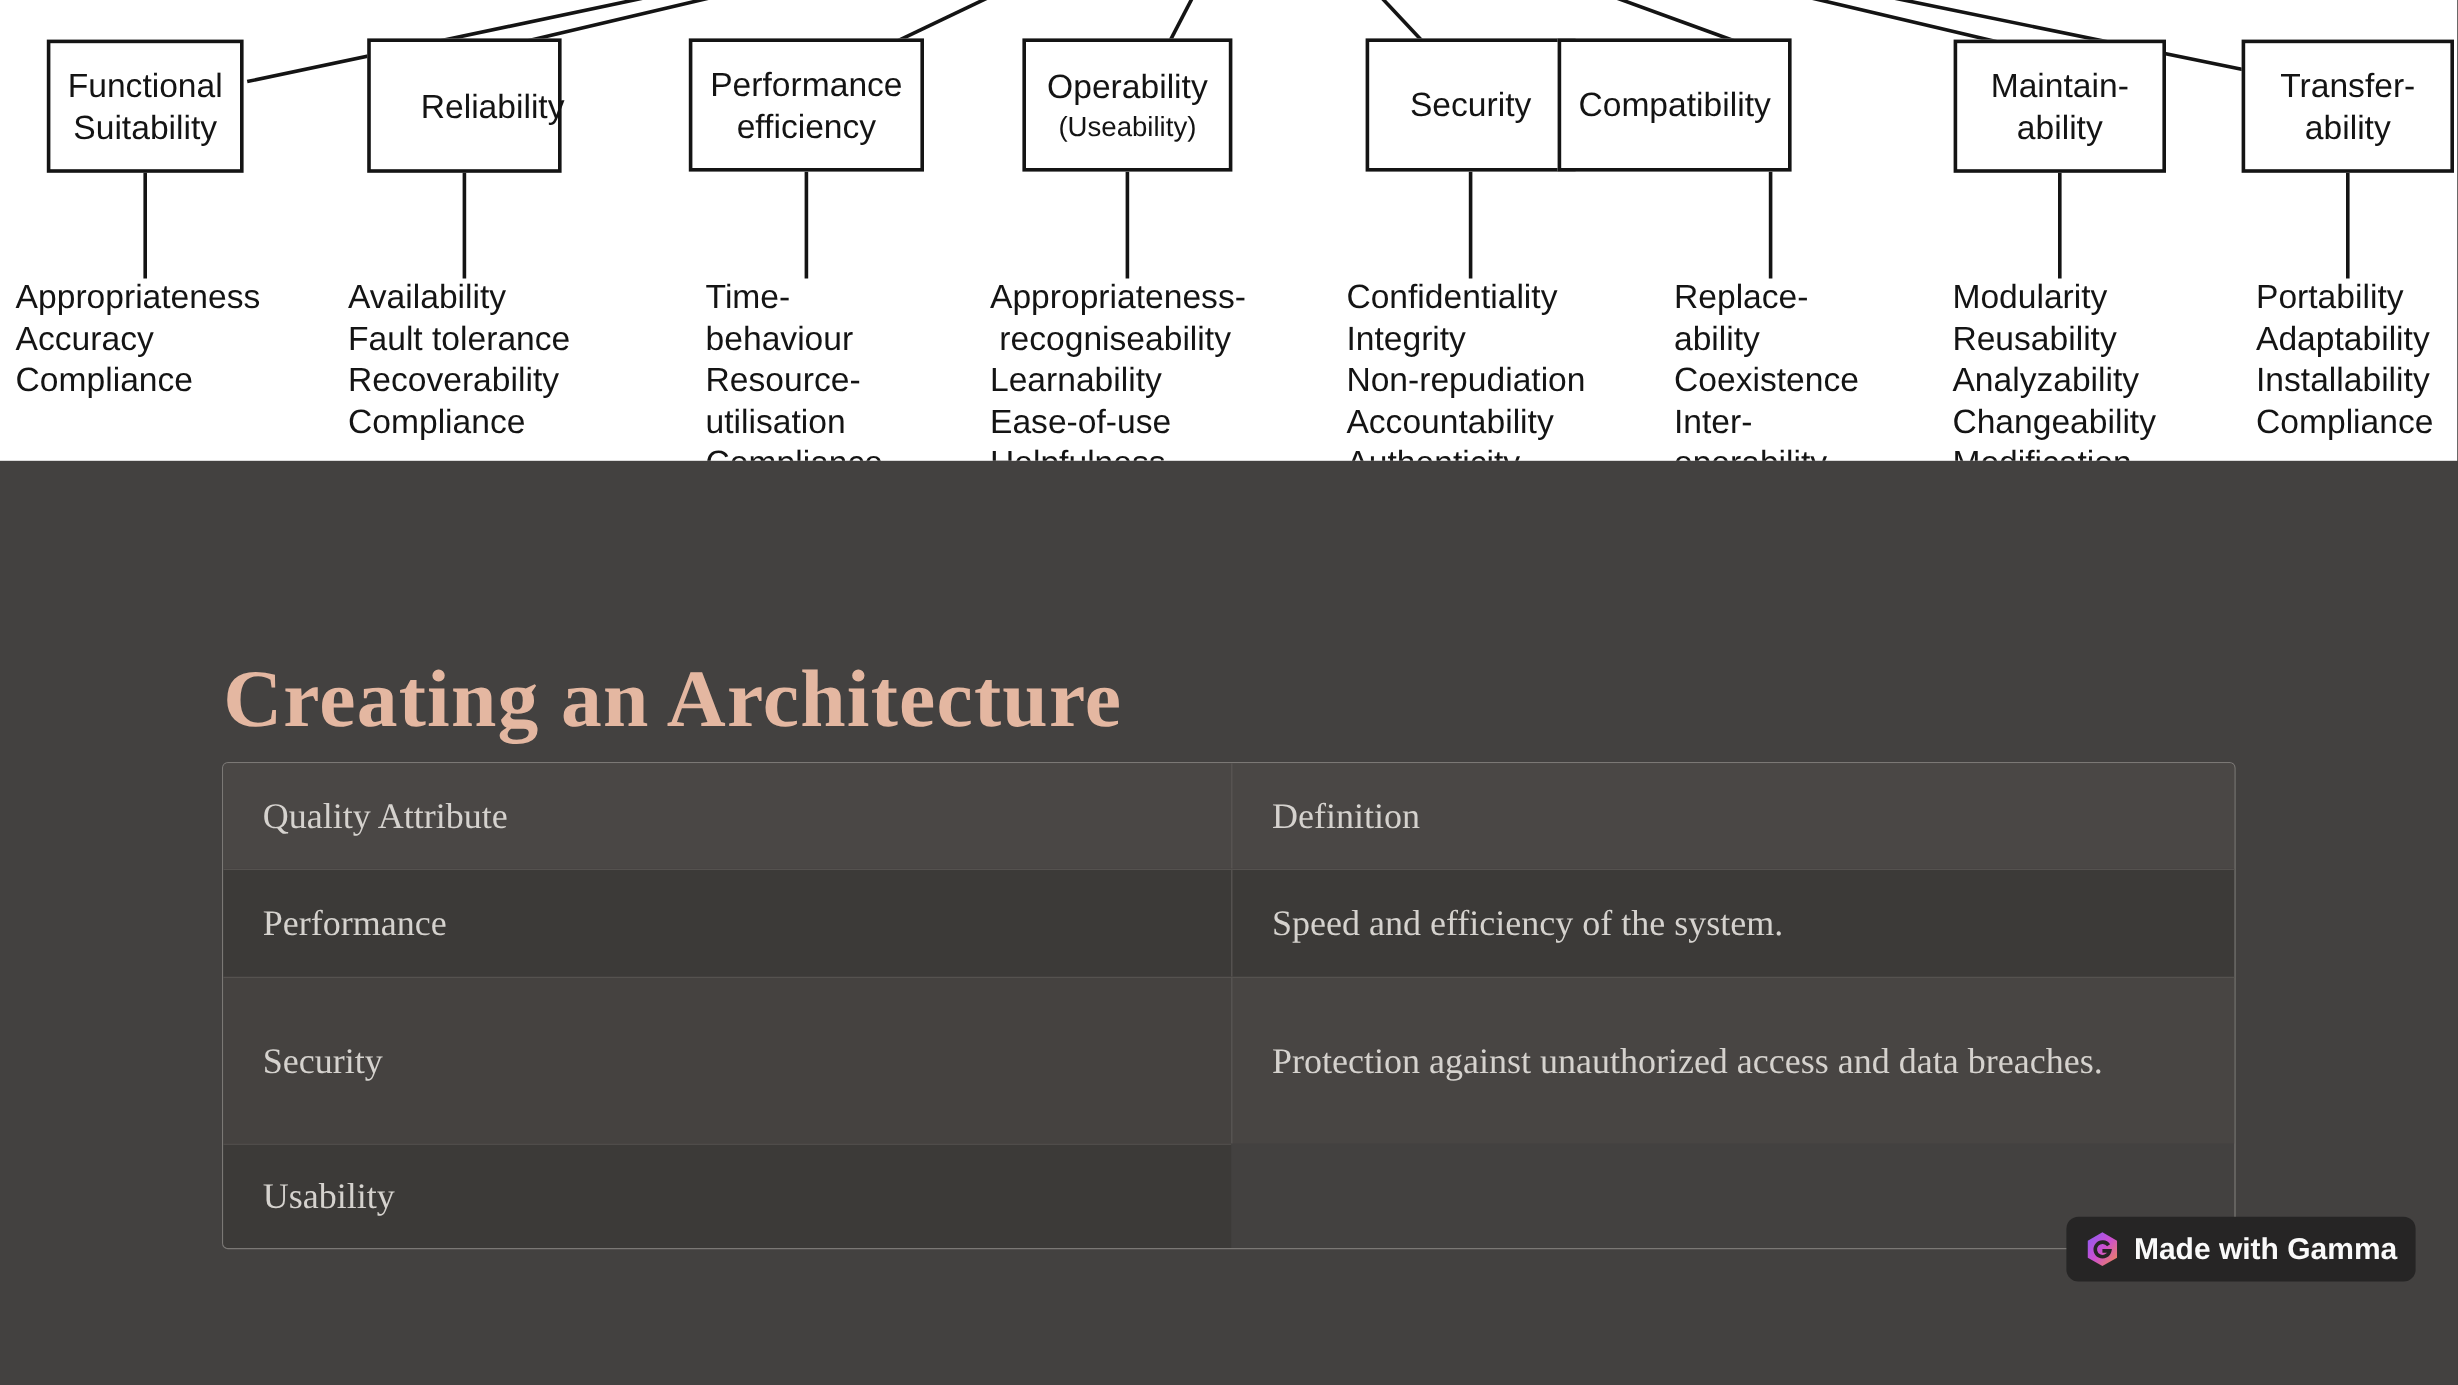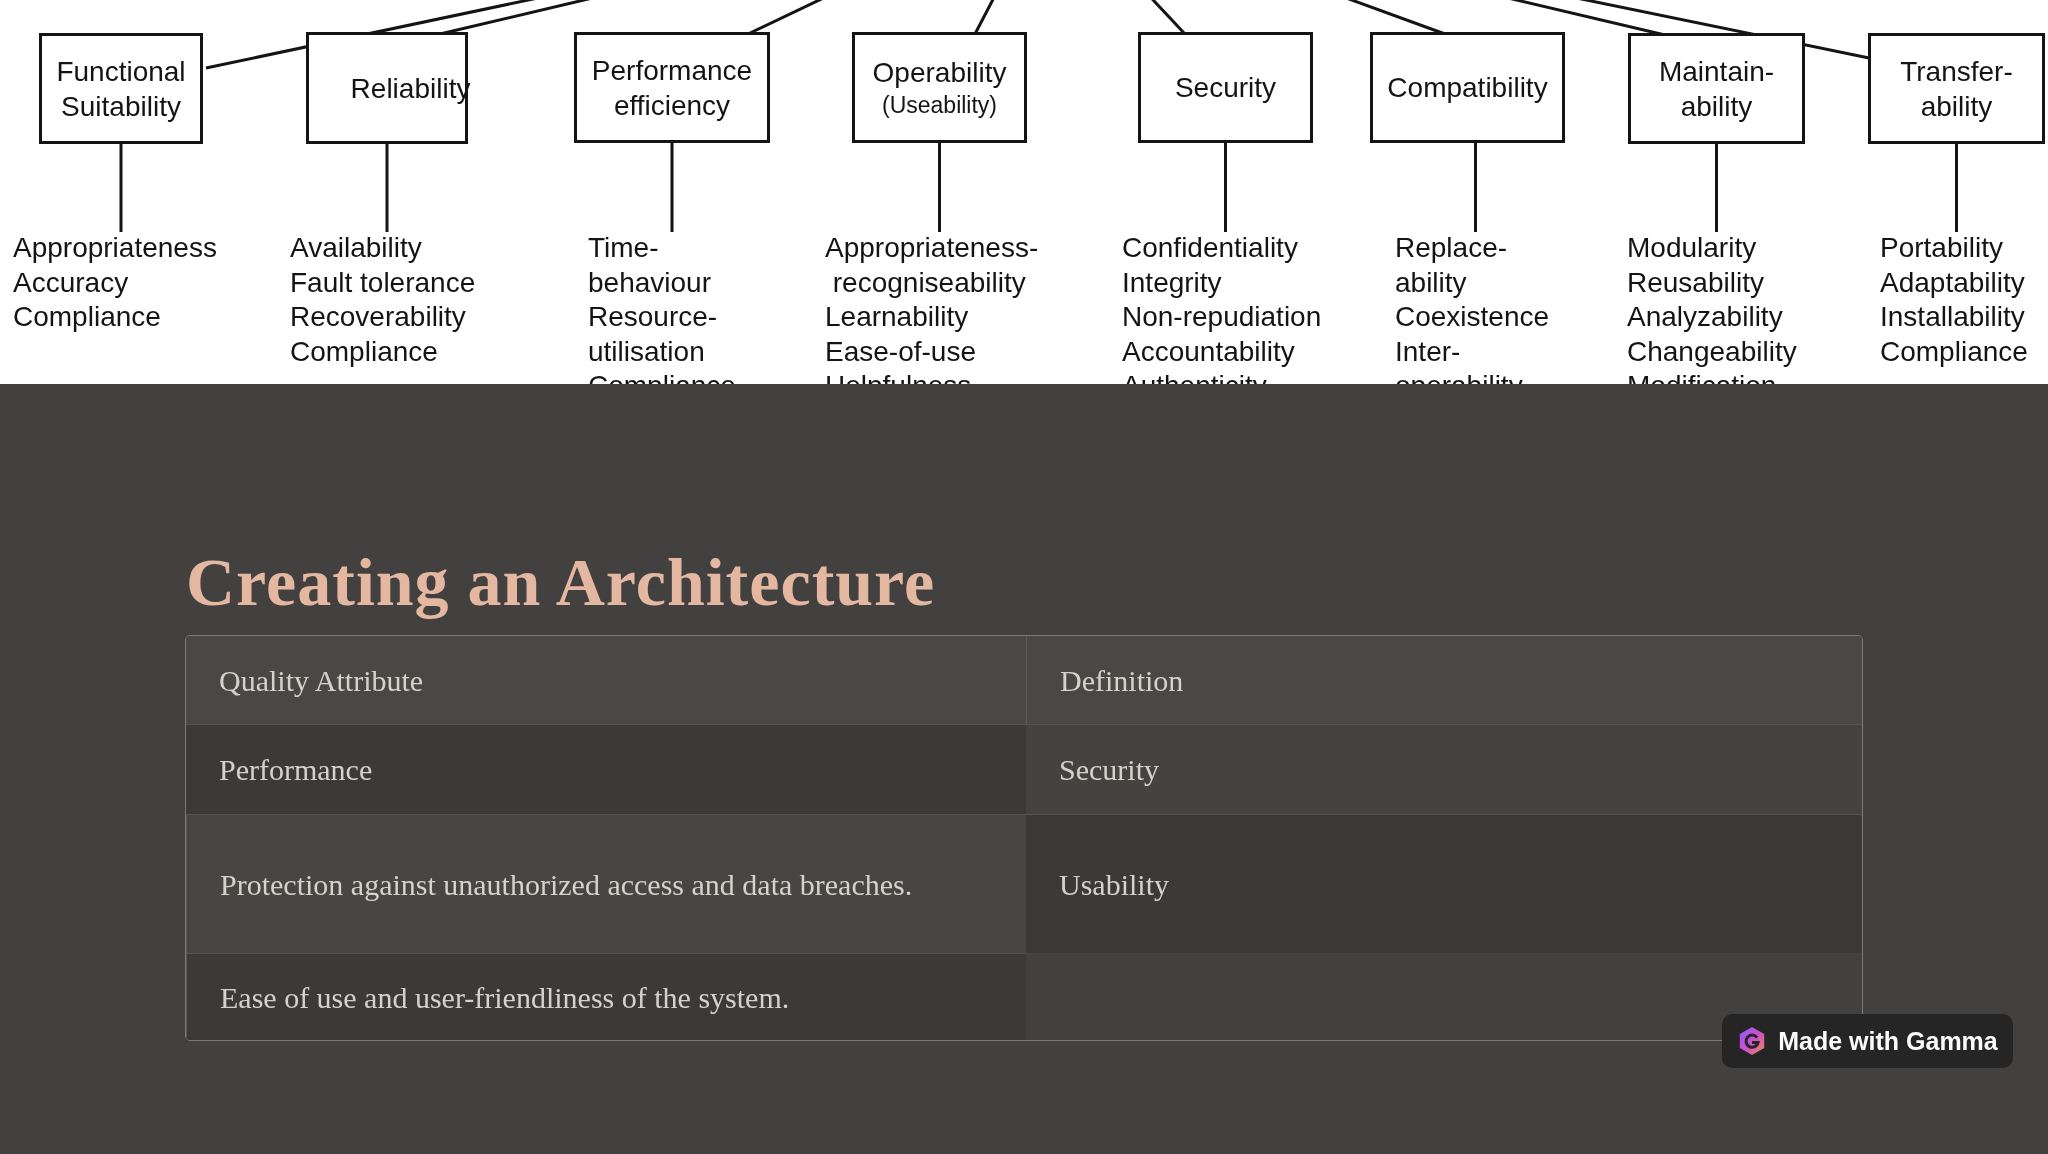--- a/index.html
+++ b/index.html
@@ -153,21 +153,21 @@
           <div>Performance</div>
           <div>efficiency</div>
         </div>
         <div class="node-box" style="left: 852px; top: 32px; width: 175px; height: 111px;">
           <div>Operability</div>
           <div class="subtitle">(Useability)</div>
         </div>
         <div class="node-box" style="left: 1138px; top: 32px; width: 175px; height: 111px;">
           <div>Security</div>
         </div>
-        <div class="node-box" style="left: 1370px; top: 32px; width: 195px; height: 111px;">
+        <div class="node-box" style="left: 1298px; top: 32px; width: 195px; height: 111px;">
           <div>Compatibility</div>
         </div>
         <div class="node-box" style="left: 1628px; top: 33px; width: 177px; height: 111px;">
           <div>Maintain-</div>
           <div>ability</div>
         </div>
         <div class="node-box" style="left: 1868px; top: 33px; width: 177px; height: 111px;">
           <div>Transfer-</div>
           <div>ability</div>
         </div>
@@ -190,31 +190,31 @@
     <div class="cell bg-header">
       <span>Quality Attribute</span>
     </div>
     <div class="cell bg-header col2">
       <span>Definition</span>
     </div>
 
   <div class="cell rowline bg-dark">
         <span>Performance</span>
       </div>
+      <div class="cell rowline col2 bg-dark">
+        <span class="wrapbox">Speed and efficiency of the system.</span>
+      </div>
       <div class="cell rowline bg-med">
         <span>Security</span>
       </div>
       <div class="cell rowline col2 bg-med2">
         <span class="wrapbox">Protection against unauthorized access and data breaches.</span>
       </div>
       <div class="cell rowline bg-dark">
         <span>Usability</span>
-      </div>
-      <div class="cell rowline col2 bg-dark">
-        <span class="wrapbox">Ease of use and user-friendliness of the system.</span>
       </div>
     </div>
 
   <div class="badge">
     <svg width="30" height="30" viewBox="0 0 32 32">
       <defs>
         <linearGradient id="gl" x1="0" y1="0" x2="1" y2="1">
           <stop offset="0" stop-color="#8a5cf6"></stop>
           <stop offset="0.5" stop-color="#cc4fd0"></stop>
           <stop offset="1" stop-color="#f08a4b"></stop>

